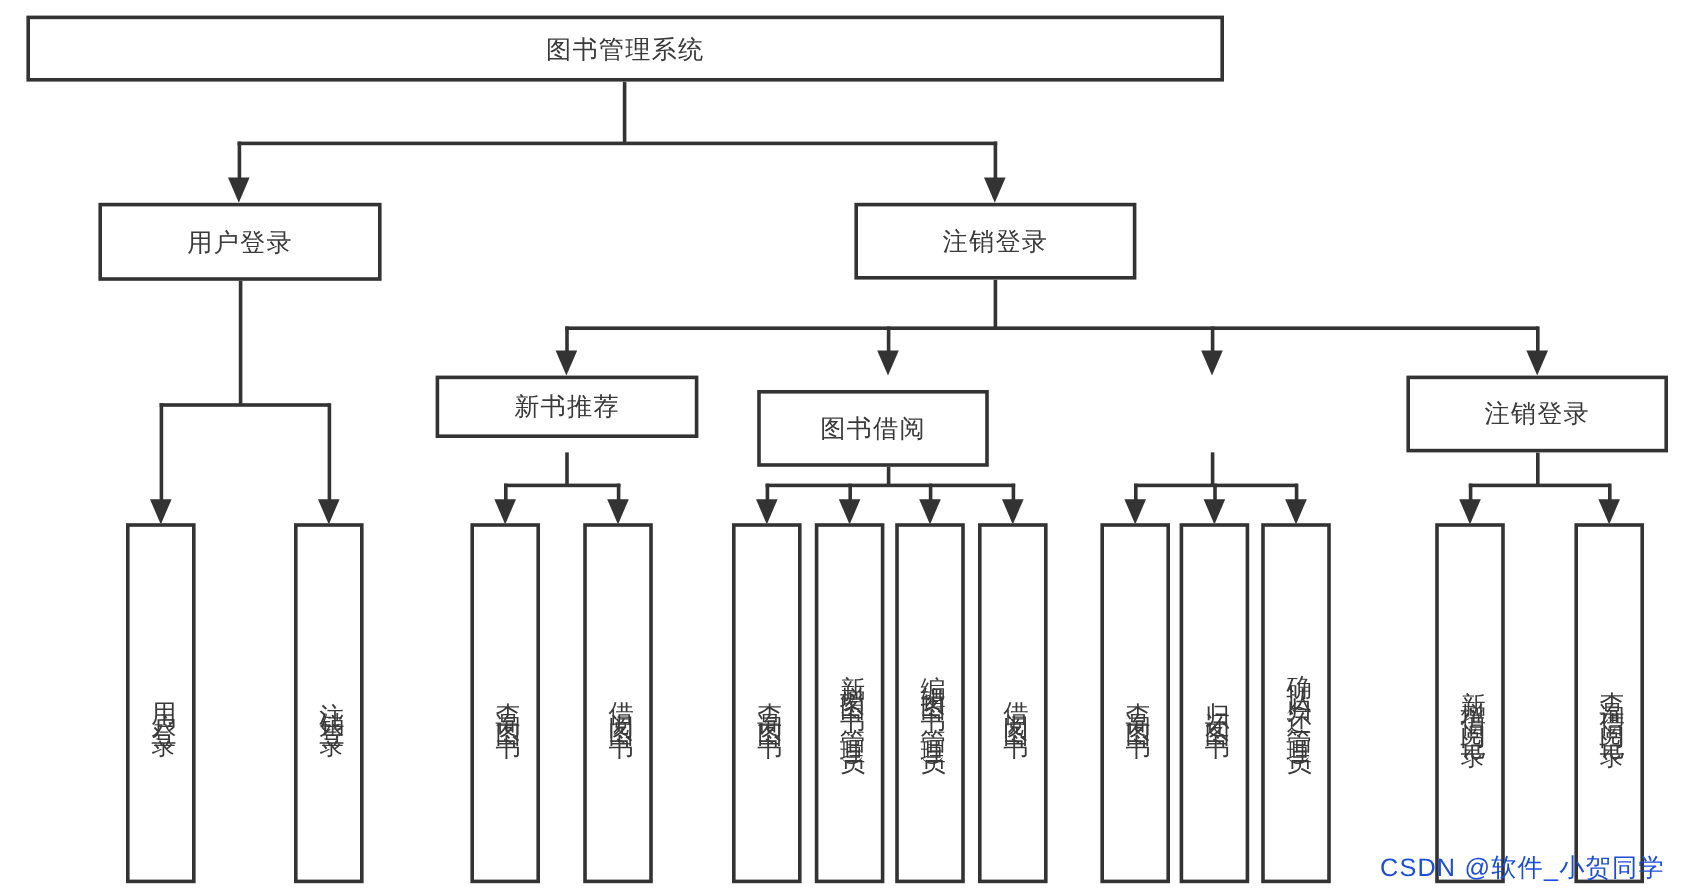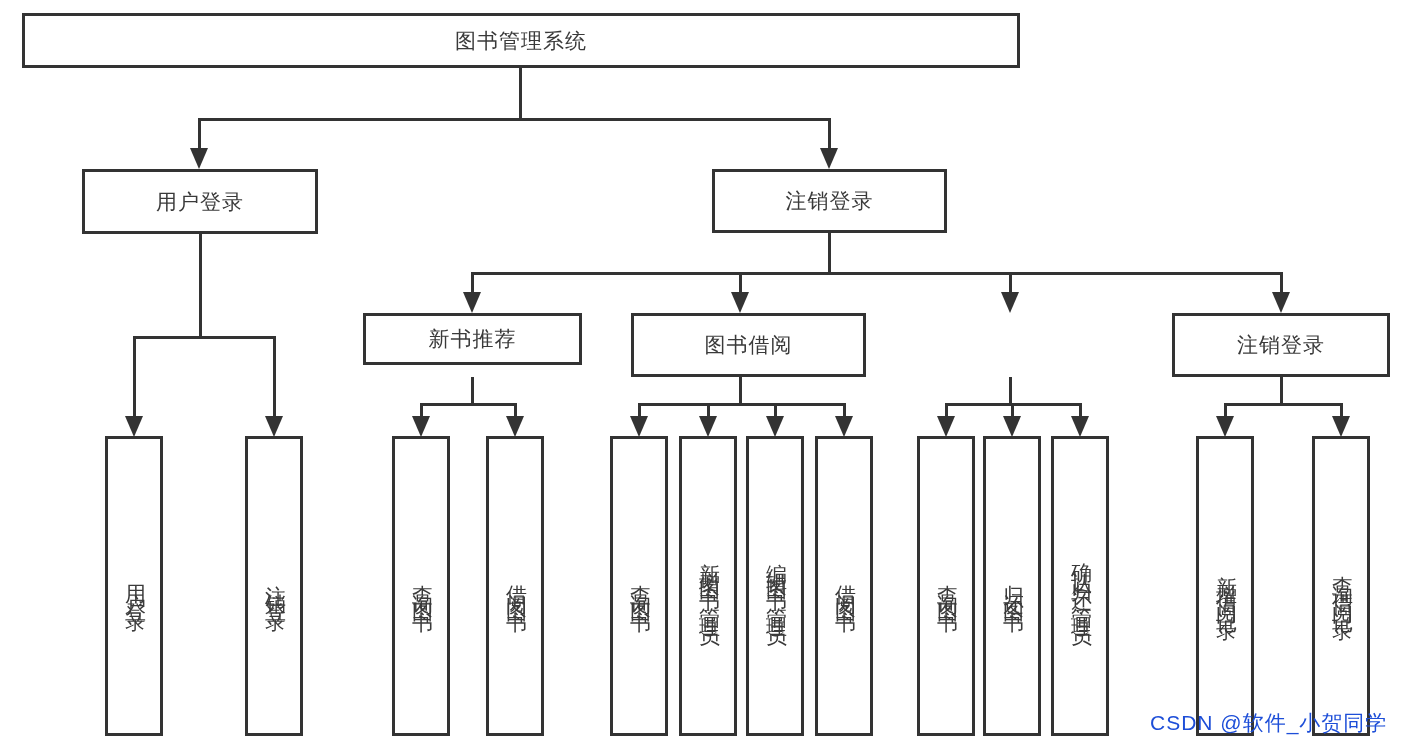--- a/index.html
+++ b/index.html
@@ -87,21 +87,21 @@
   <div class="vline" style="left:739px;top:272px;height:22px"></div>
   <div class="arrow" style="left:731px;top:292px"></div>
   <div class="vline" style="left:1009px;top:272px;height:22px"></div>
   <div class="arrow" style="left:1001px;top:292px"></div>
   <div class="vline" style="left:1280px;top:272px;height:22px"></div>
   <div class="arrow" style="left:1272px;top:292px"></div>
 
   <div class="box h" style="left:363px;top:313px;width:219px;height:52px">
     <span>新书推荐</span>
   </div>
-  <div class="box h" style="left:631px;top:313px;width:235px;height:64px">
+  <div class="box h" style="left:631px;top:325px;width:193px;height:64px">
     <span>图书借阅</span>
   </div>
   <div class="box h" style="left:1172px;top:313px;width:218px;height:64px">
     <span>注销登录</span>
   </div>
 
   <div class="vline" style="left:471px;top:377px;height:28px"></div>
   <div class="hline" style="left:420px;top:403px;width:97px"></div>
   <div class="vline" style="left:420px;top:403px;height:15px"></div>
   <div class="arrow" style="left:412px;top:416px"></div>

